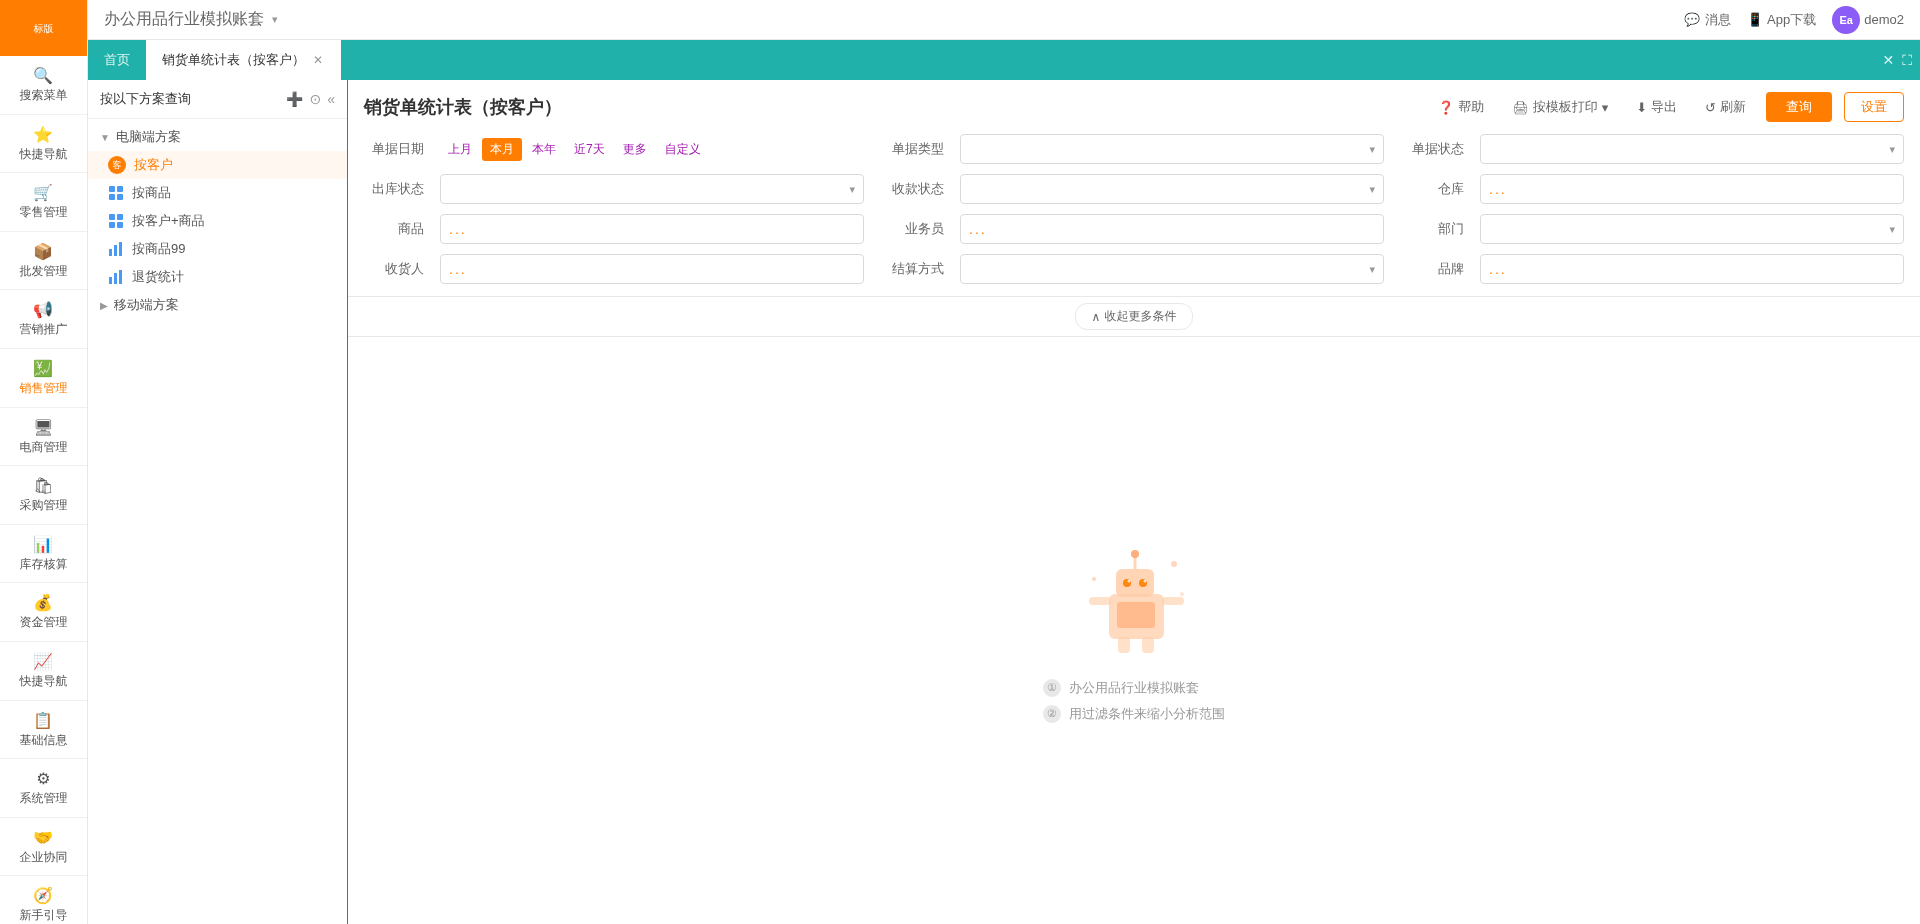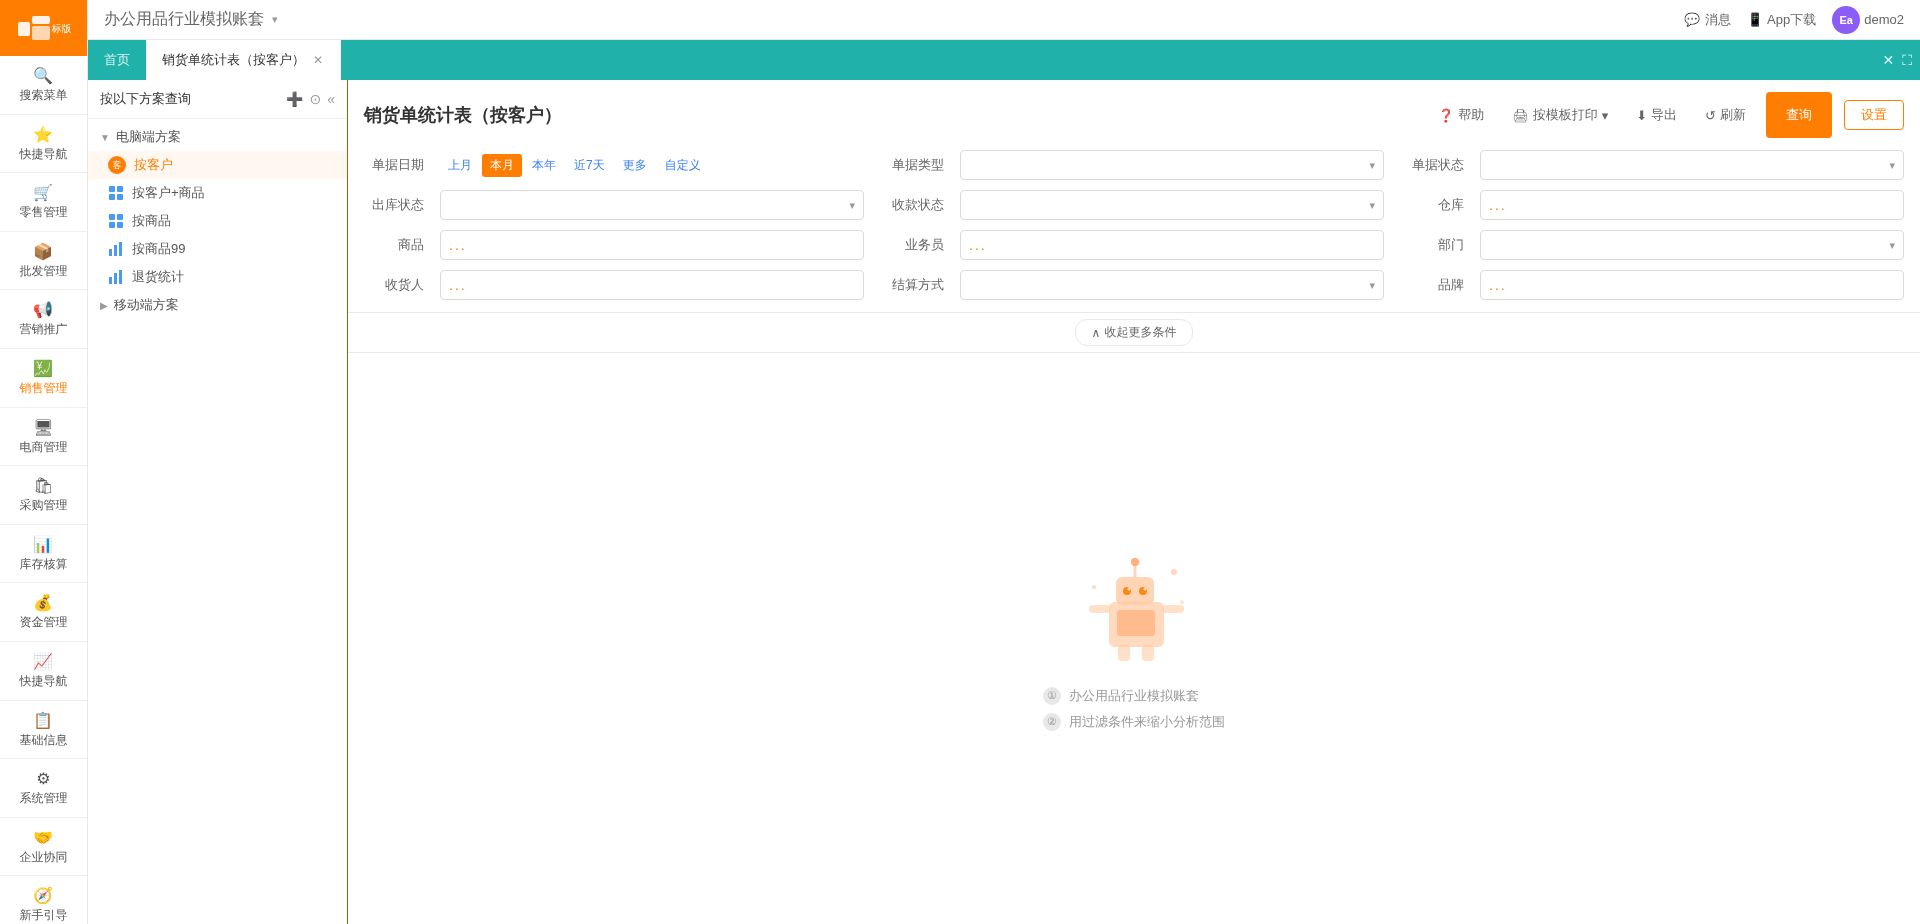--- a/index.html
+++ b/index.html
@@ -13,20 +13,21 @@
       flex-direction: column;
       align-items: center;
       border-right: 1px solid #e8e8e8;
       z-index: 10;
       flex-shrink: 0;
     }
     .logo-area {
       width: 100%;
       background: #ff7d00;
       display: flex;
+      flex-direction: column;
       align-items: center;
       justify-content: center;
       padding: 26px 0;
       height: 56px;
     }
     .logo-icon {
       width: 36px;
       height: 28px;
     }
     .logo-text {
@@ -259,21 +260,21 @@
       color: #666;
       font-size: 13px;
       cursor: pointer;
       padding: 4px 8px;
       border-radius: 4px;
     }
     .btn-primary {
       background: #ff7d00;
       color: #fff;
       border: none;
-      padding: 14px 20px;
+      padding: 6px 20px;
       border-radius: 4px;
       cursor: pointer;
       font-size: 13px;
     }
     .btn-secondary {
       background: #fff;
       color: #ff7d00;
       border: 1px solid #ff7d00;
       padding: 5px 16px;
       border-radius: 4px;
@@ -317,21 +318,21 @@
       display: flex;
       align-items: center;
       gap: 2px;
       margin-right: 6px;
     }
     .date-tab {
       padding: 3px 8px;
       border-radius: 3px;
       cursor: pointer;
       font-size: 12px;
-      color: #3b82f6;
+      color: #a21caf;
     }
     .date-tab.active {
       background: #ff7d00;
       color: #fff;
     }
     .date-range {
       font-size: 12px;
       color: #999;
     }
     .filter-row-3col {
@@ -545,31 +546,31 @@
           <span>按客户</span>
         </div>
 
         <div class="tree-node tree-node-indent">
           <svg width="16" height="16" viewBox="0 0 16 16" style="margin-right:4px;flex-shrink:0;">
             <rect x="1" y="1" width="6" height="6" fill="#4a9af5" rx="1"></rect>
             <rect x="9" y="1" width="6" height="6" fill="#4a9af5" rx="1"></rect>
             <rect x="1" y="9" width="6" height="6" fill="#4a9af5" rx="1"></rect>
             <rect x="9" y="9" width="6" height="6" fill="#4a9af5" rx="1"></rect>
           </svg>
-          <span>按客户+商品</span>
+          <span>按商品</span>
         </div>
 
         <div class="tree-node tree-node-indent">
           <svg width="16" height="16" viewBox="0 0 16 16" style="margin-right:4px;flex-shrink:0;">
             <rect x="1" y="1" width="6" height="6" fill="#4a9af5" rx="1"></rect>
             <rect x="9" y="1" width="6" height="6" fill="#4a9af5" rx="1"></rect>
             <rect x="1" y="9" width="6" height="6" fill="#4a9af5" rx="1"></rect>
             <rect x="9" y="9" width="6" height="6" fill="#4a9af5" rx="1"></rect>
           </svg>
-          <span>按商品</span>
+          <span>按客户+商品</span>
         </div>
 
         <div class="tree-node tree-node-indent">
           <svg width="16" height="16" viewBox="0 0 16 16" style="margin-right:4px;flex-shrink:0;">
             <rect x="1" y="8" width="3" height="7" fill="#4a9af5"></rect>
             <rect x="6" y="4" width="3" height="11" fill="#4a9af5"></rect>
             <rect x="11" y="1" width="3" height="14" fill="#4a9af5"></rect>
           </svg>
           <span>按商品99</span>
         </div>

